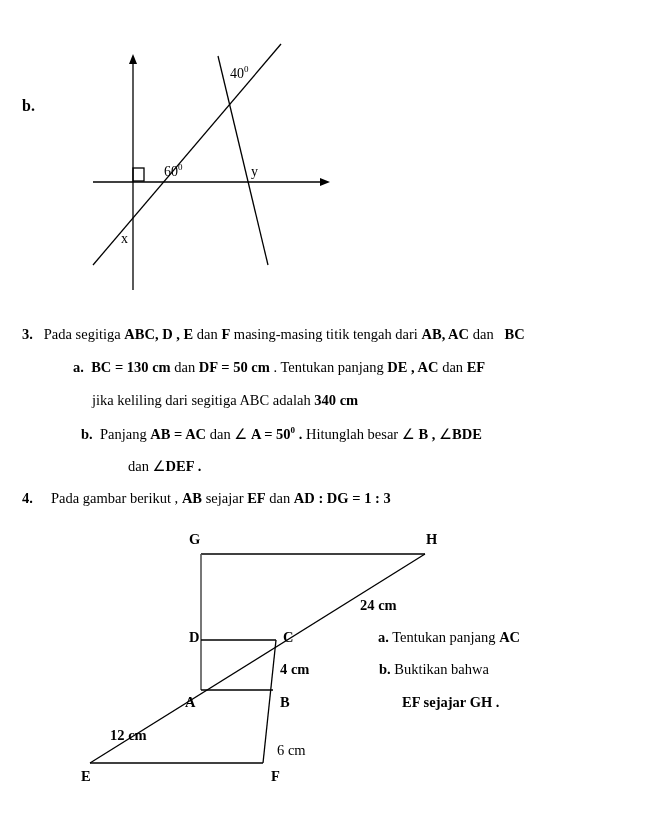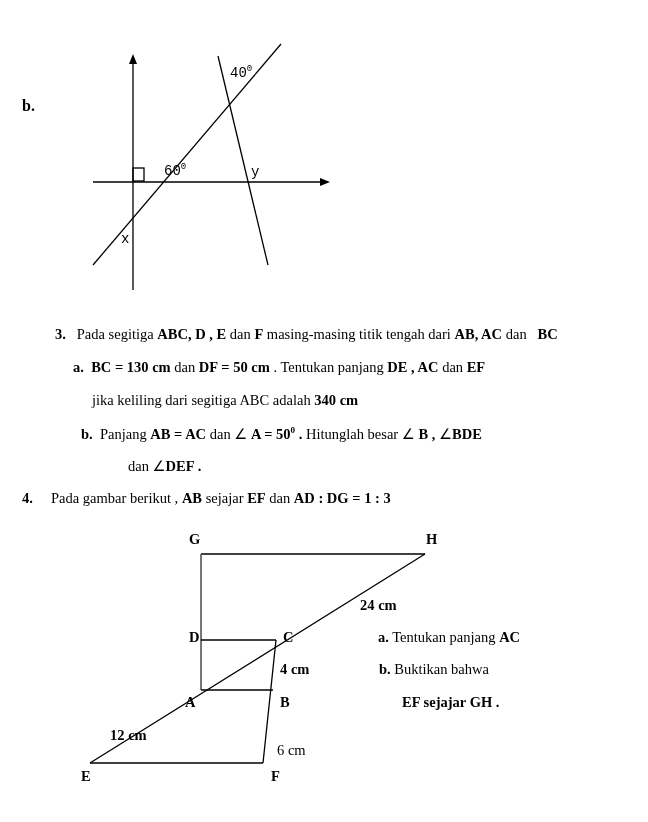--- a/index.html
+++ b/index.html
@@ -2,21 +2,21 @@
 <html><head>
 <meta charset="utf-8">
 <style>
   html, body { margin:0; padding:0; background:#ffffff; }
   body { width:648px; height:822px; position:relative; overflow:hidden;
          font-family:"Liberation Serif", serif; color:#000; }
   .abs { position:absolute; white-space:nowrap; }
   .t { font-size:14.5px; }
   b { font-weight:bold; }
   svg { position:absolute; left:0; top:0; }
-  .lbl { font-family:Liberation Mono, monospace; }
+  .lbl { font-family:Liberation Serif, serif; }
 </style>
 </head>
 <body>
 
 <div class="abs t" style="left:22px;top:97px;font-weight:bold;font-size:16px;">b.</div>
 
 <svg width="648" height="822">
 
   <g stroke="#000" stroke-width="1.3" fill="none">
     <line x1="133" y1="62" x2="133" y2="290"></line>
@@ -37,21 +37,21 @@
     <line x1="90" y1="763" x2="263" y2="763"></line>
     <line x1="90" y1="763" x2="425" y2="554"></line>
   </g>
 </svg>
 
 <div class="abs lbl" style="left:230px;top:64px;font-size:14px;"><span>40</span><sup style="font-size:9px;">0</sup></div>
 <div class="abs lbl" style="left:164px;top:162px;font-size:14px;"><span>60</span><sup style="font-size:9px;">0</sup></div>
 <div class="abs lbl" style="left:251px;top:164px;font-size:14px;">y</div>
 <div class="abs lbl" style="left:121px;top:231px;font-size:14px;">x</div>
 
-<div class="abs t" style="left:22px;top:326px;margin-left:33px;">
+<div class="abs t" style="left:22px;top:326px;">
   <b>3.</b>&nbsp;&nbsp;
   <span>Pada segitiga </span><b>ABC, D , E</b><span> dan </span><b>F</b><span> masing-masing titik tengah dari </span><b>AB, AC</b><span> dan </span>&nbsp;&nbsp;<b>BC</b>
 </div>
 
 <div class="abs t" style="left:73px;top:359px;">
   <b>a.</b>&nbsp;
   <b>BC = 130 cm</b><span> dan </span><b>DF = 50 cm</b><span> . Tentukan  panjang </span><b>DE ,  AC</b><span>  dan  </span><b>EF</b>
 </div>
 <div class="abs t" style="left:92px;top:392px;text-align:right;">
   <span>jika keliling dari segitiga ABC adalah  </span><b>340 cm</b>

